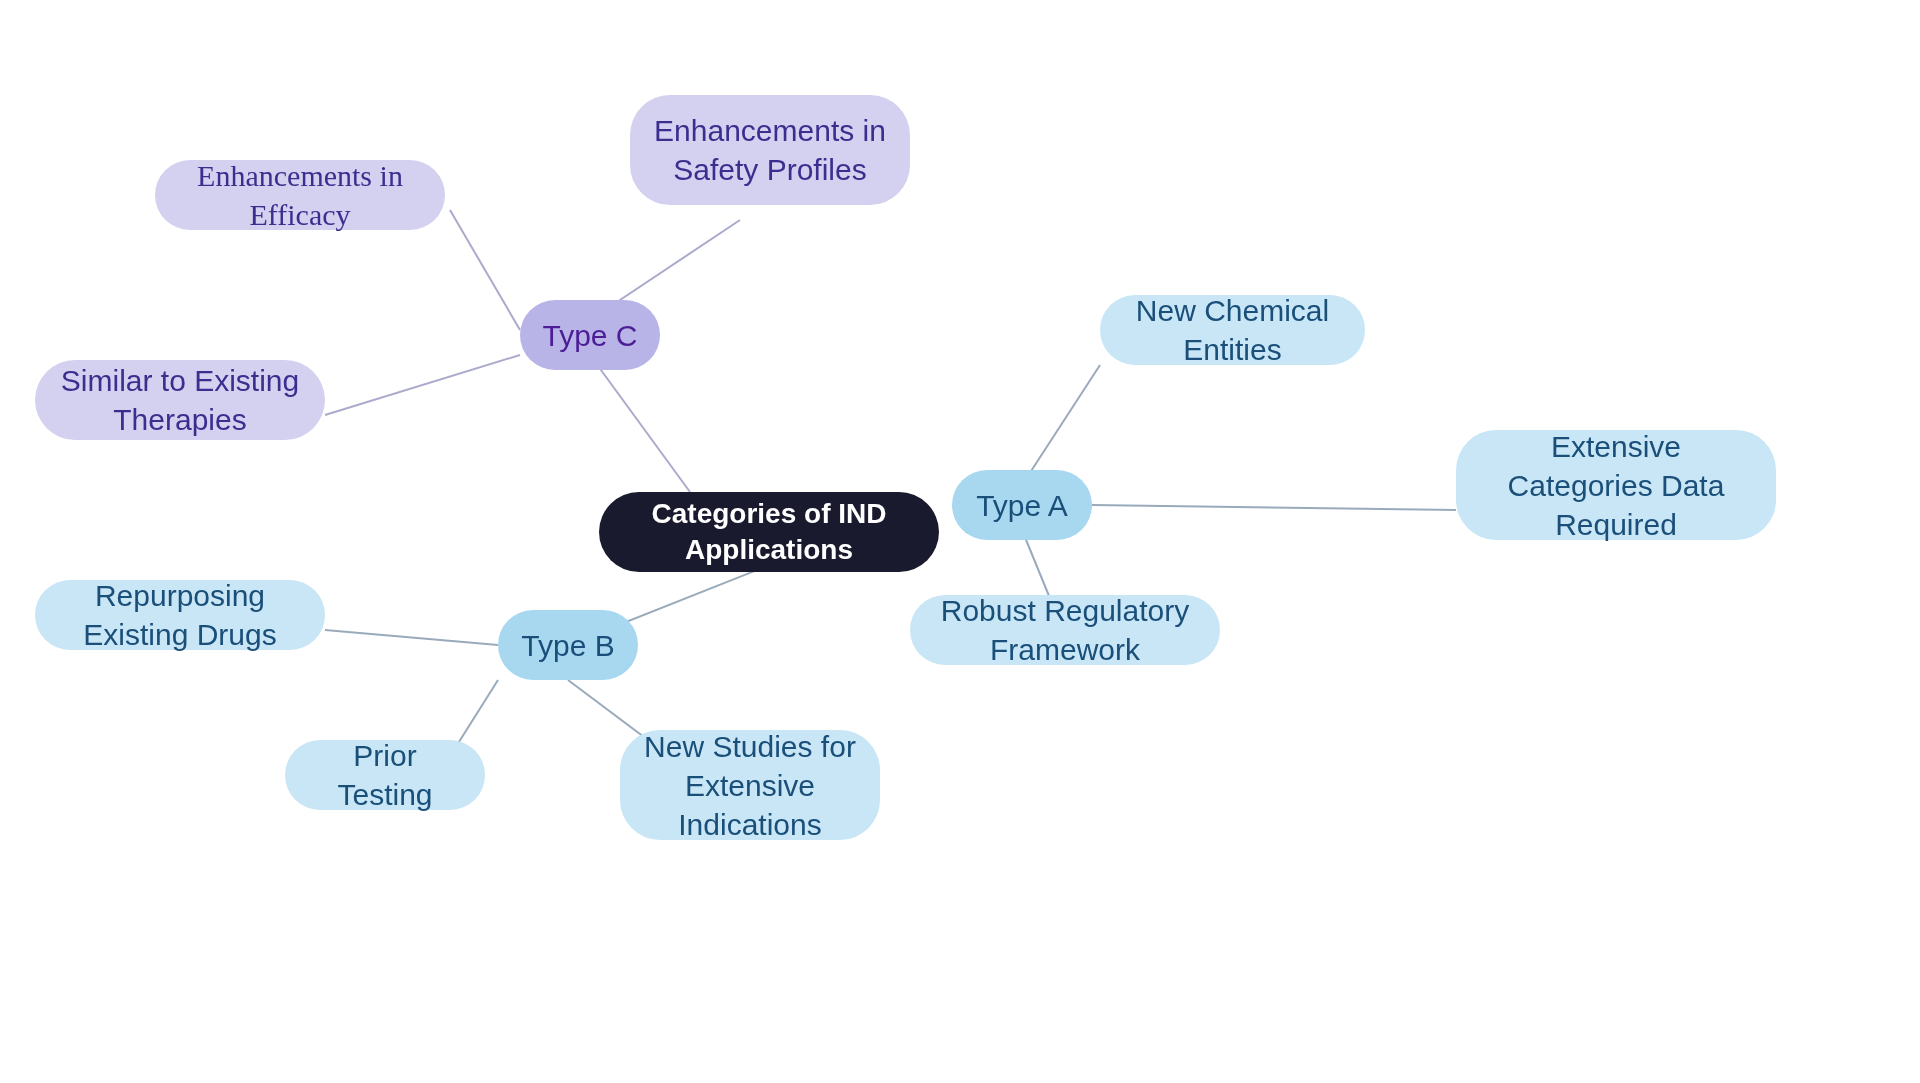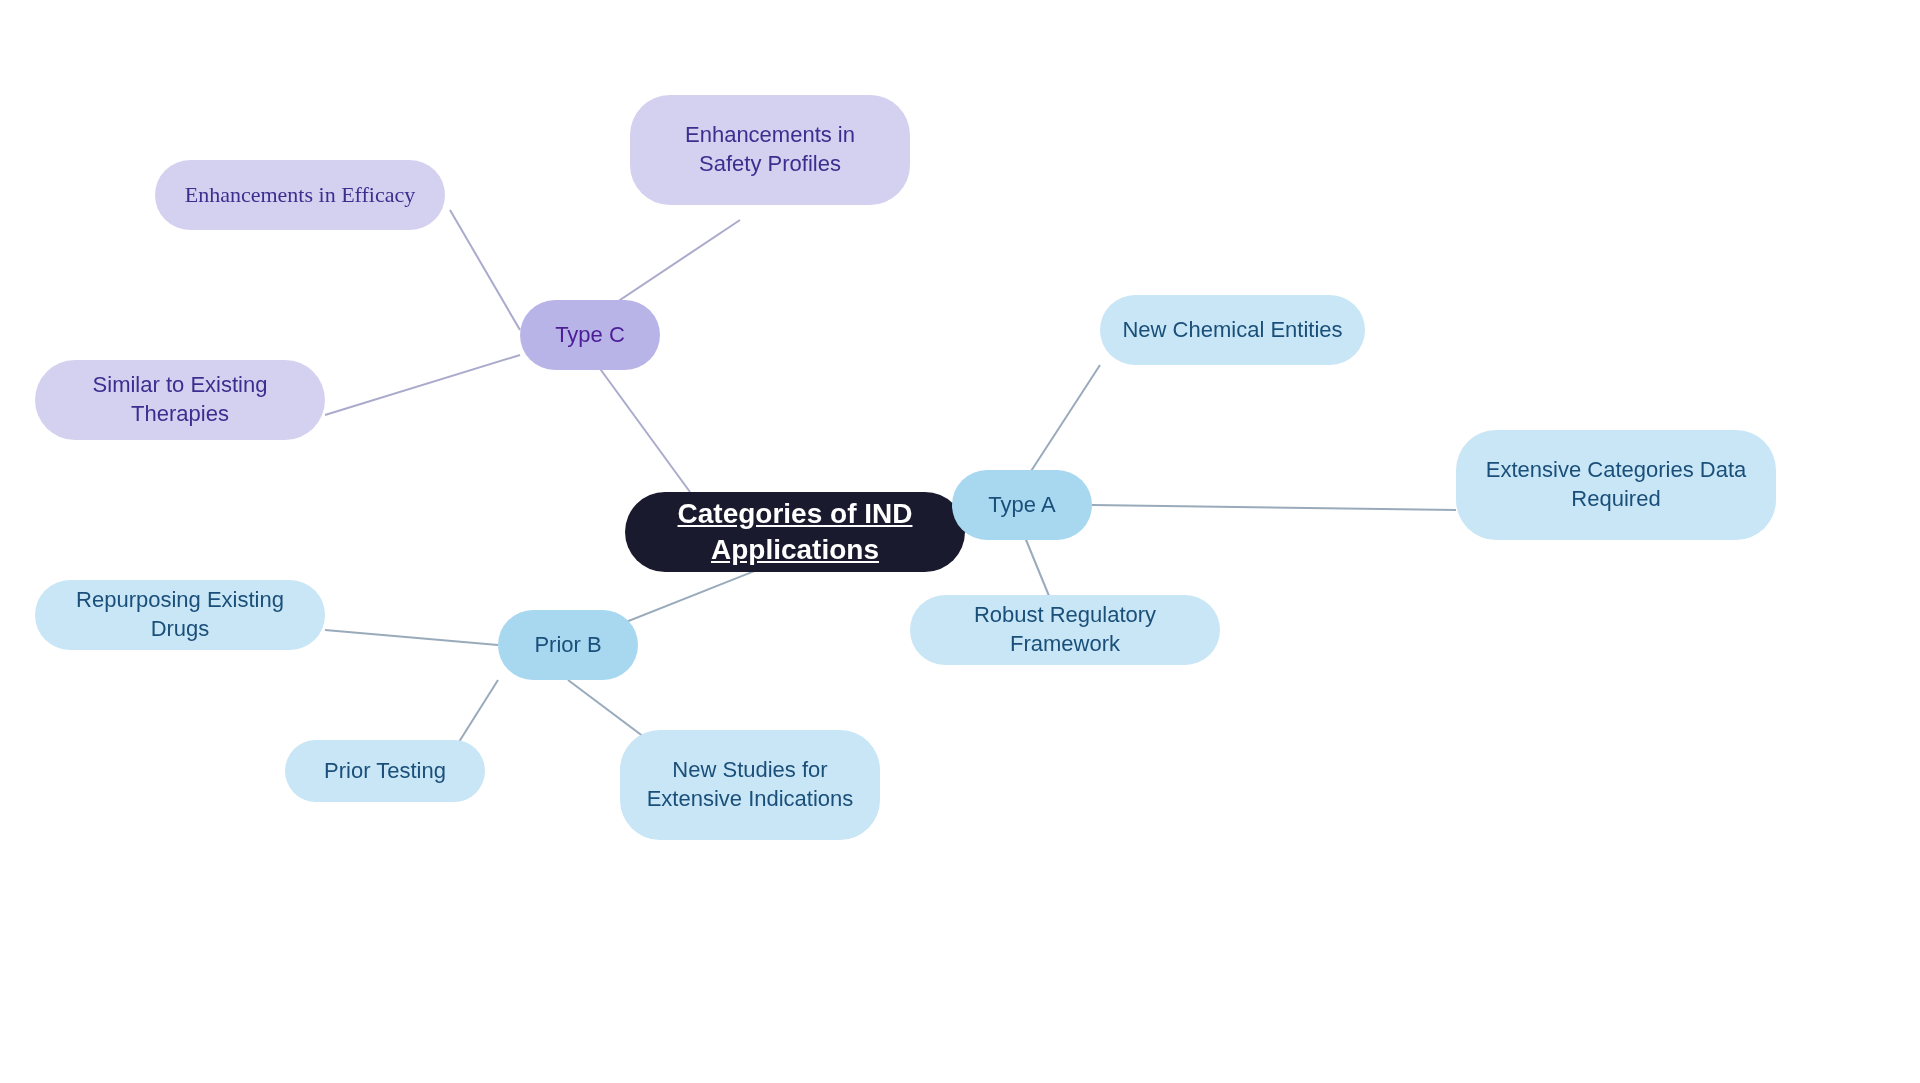--- a/index.html
+++ b/index.html
@@ -21,21 +21,21 @@
     }
     .node {
       position: absolute;
       z-index: 2;
       display: flex;
       align-items: center;
       justify-content: center;
       text-align: center;
       border-radius: 40px;
       padding: 14px 22px;
-      font-size: 22px;
+      font-size: 30px;
       font-weight: 500;
       cursor: default;
       line-height: 1.3;
     }
     .node-center {
       background: #1a1a2e;
       color: #ffffff;
       font-size: 28px;
       font-weight: 600;
       border-radius: 40px;
@@ -84,37 +84,37 @@
 
   <line x1="568" y1="680" x2="688" y2="770" stroke="#99aabb" stroke-width="2"></line>
 
   <line x1="520" y1="330" x2="450" y2="210" stroke="#aaaacc" stroke-width="2"></line>
 
   <line x1="590" y1="320" x2="740" y2="220" stroke="#aaaacc" stroke-width="2"></line>
 
   <line x1="520" y1="355" x2="325" y2="415" stroke="#aaaacc" stroke-width="2"></line>
 </svg>
 
-<div class="node node-center" style="left:625px; top:492px; width:340px; height:80px;text-decoration:underline;">Categories of IND Applications</div>
+<div class="node node-center" style="left:599px; top:492px; width:340px; height:80px;">Categories of IND Applications</div>
 
 <div class="node node-blue-mid" style="left:952px; top:470px; width:140px; height:70px; background:#a8d8f0; color:#1a4f7a;">Type A</div>
 
-<div class="node node-blue-mid" style="left:498px; top:610px; width:140px; height:70px; background:#a8d8f0; color:#1a4f7a;">Prior B</div>
+<div class="node node-blue-mid" style="left:498px; top:610px; width:140px; height:70px; background:#a8d8f0; color:#1a4f7a;">Type B</div>
 
 <div class="node node-purple-mid" style="left:520px; top:300px; width:140px; height:70px; background:#b8b4e8; color:#4c1d95;">Type C</div>
 
 <div class="node node-blue" style="left:1100px; top:295px; width:265px; height:70px; background:#c8e6f5; color:#1a4f7a;">New Chemical Entities</div>
 
 <div class="node node-blue" style="left:1456px; top:430px; width:320px; height:110px; background:#c8e6f5; color:#1a4f7a;">Extensive Categories Data Required</div>
 
 <div class="node node-blue" style="left:910px; top:595px; width:310px; height:70px; background:#c8e6f5; color:#1a4f7a;">Robust Regulatory Framework</div>
 
 <div class="node node-blue" style="left:35px; top:580px; width:290px; height:70px; background:#c8e6f5; color:#1a4f7a;">Repurposing Existing Drugs</div>
 
-<div class="node node-blue" style="left:285px; top:740px; width:200px; height:62px; background:#c8e6f5; color:#1a4f7a;">Prior Testing</div>
+<div class="node node-blue" style="left:285px; top:740px; width:200px; height:70px; background:#c8e6f5; color:#1a4f7a;">Prior Testing</div>
 
 <div class="node node-blue" style="left:620px; top:730px; width:260px; height:110px; background:#c8e6f5; color:#1a4f7a;">New Studies for Extensive Indications</div>
 
 <div class="node node-purple" style="left:155px; top:160px; width:290px; height:70px; background:#d4d0f0; color:#3a2f8f;font-family:Liberation Serif, serif;">Enhancements in Efficacy</div>
 
 <div class="node node-purple" style="left:630px; top:95px; width:280px; height:110px; background:#d4d0f0; color:#3a2f8f;">Enhancements in Safety Profiles</div>
 
 <div class="node node-purple" style="left:35px; top:360px; width:290px; height:80px; background:#d4d0f0; color:#3a2f8f;">Similar to Existing Therapies</div>
 
 </body></html>

